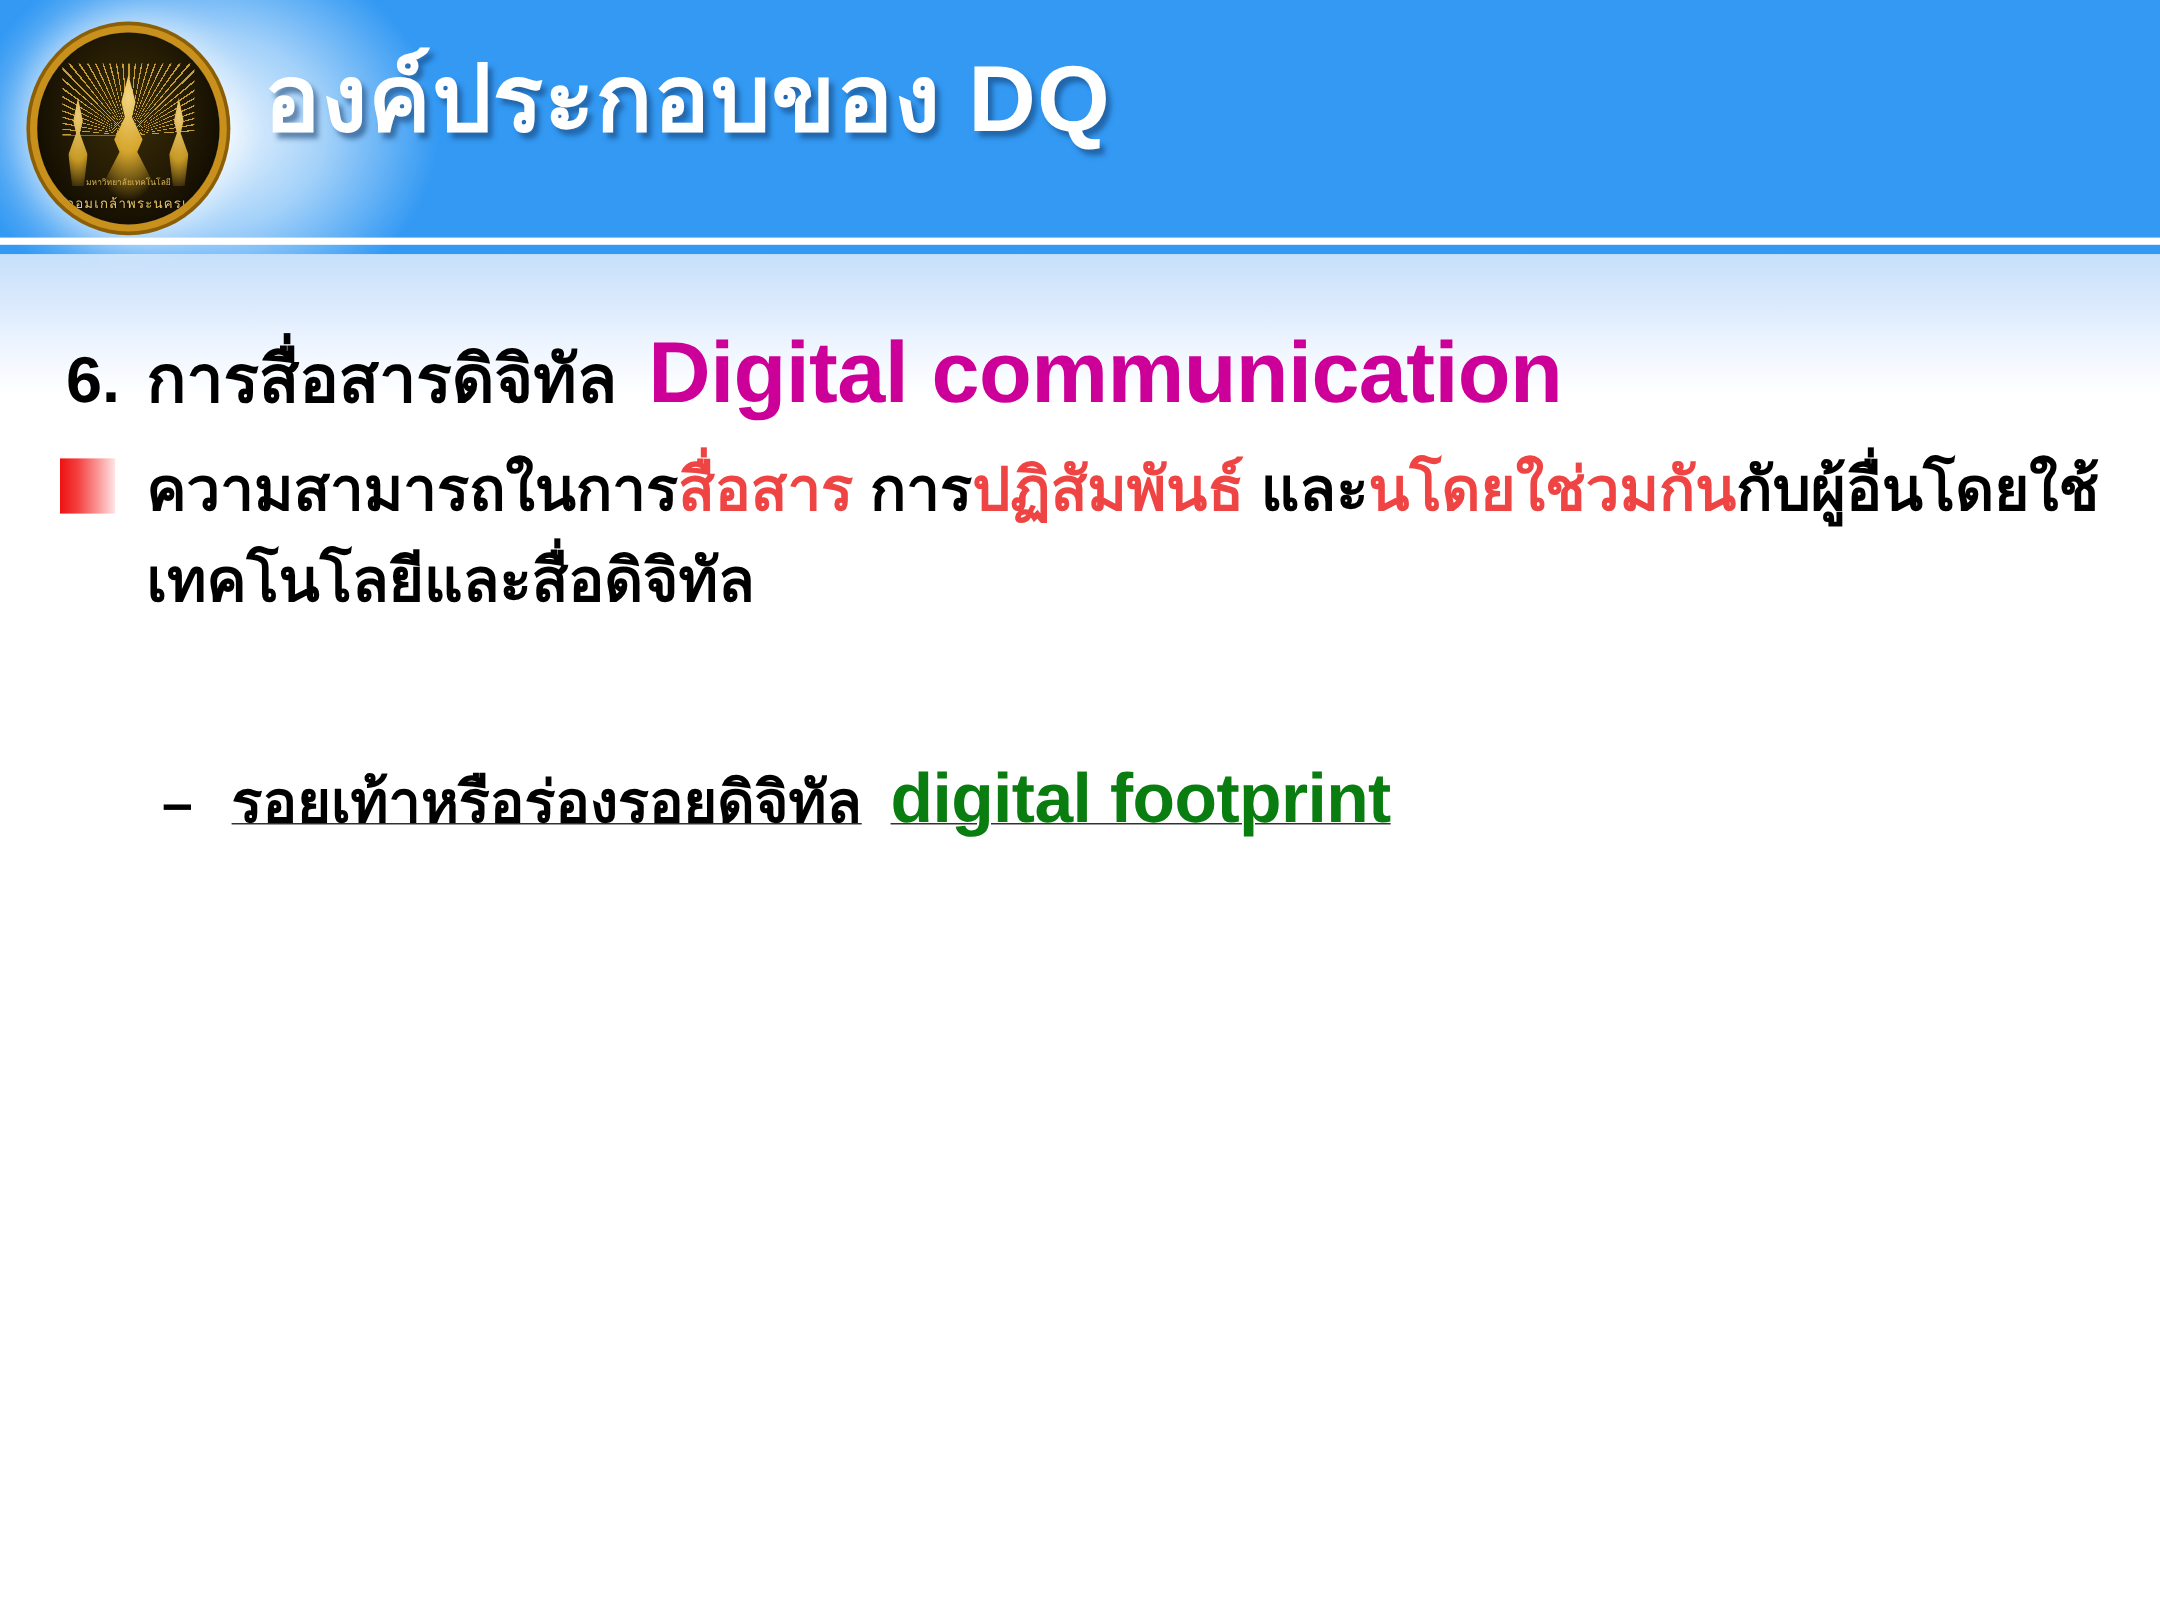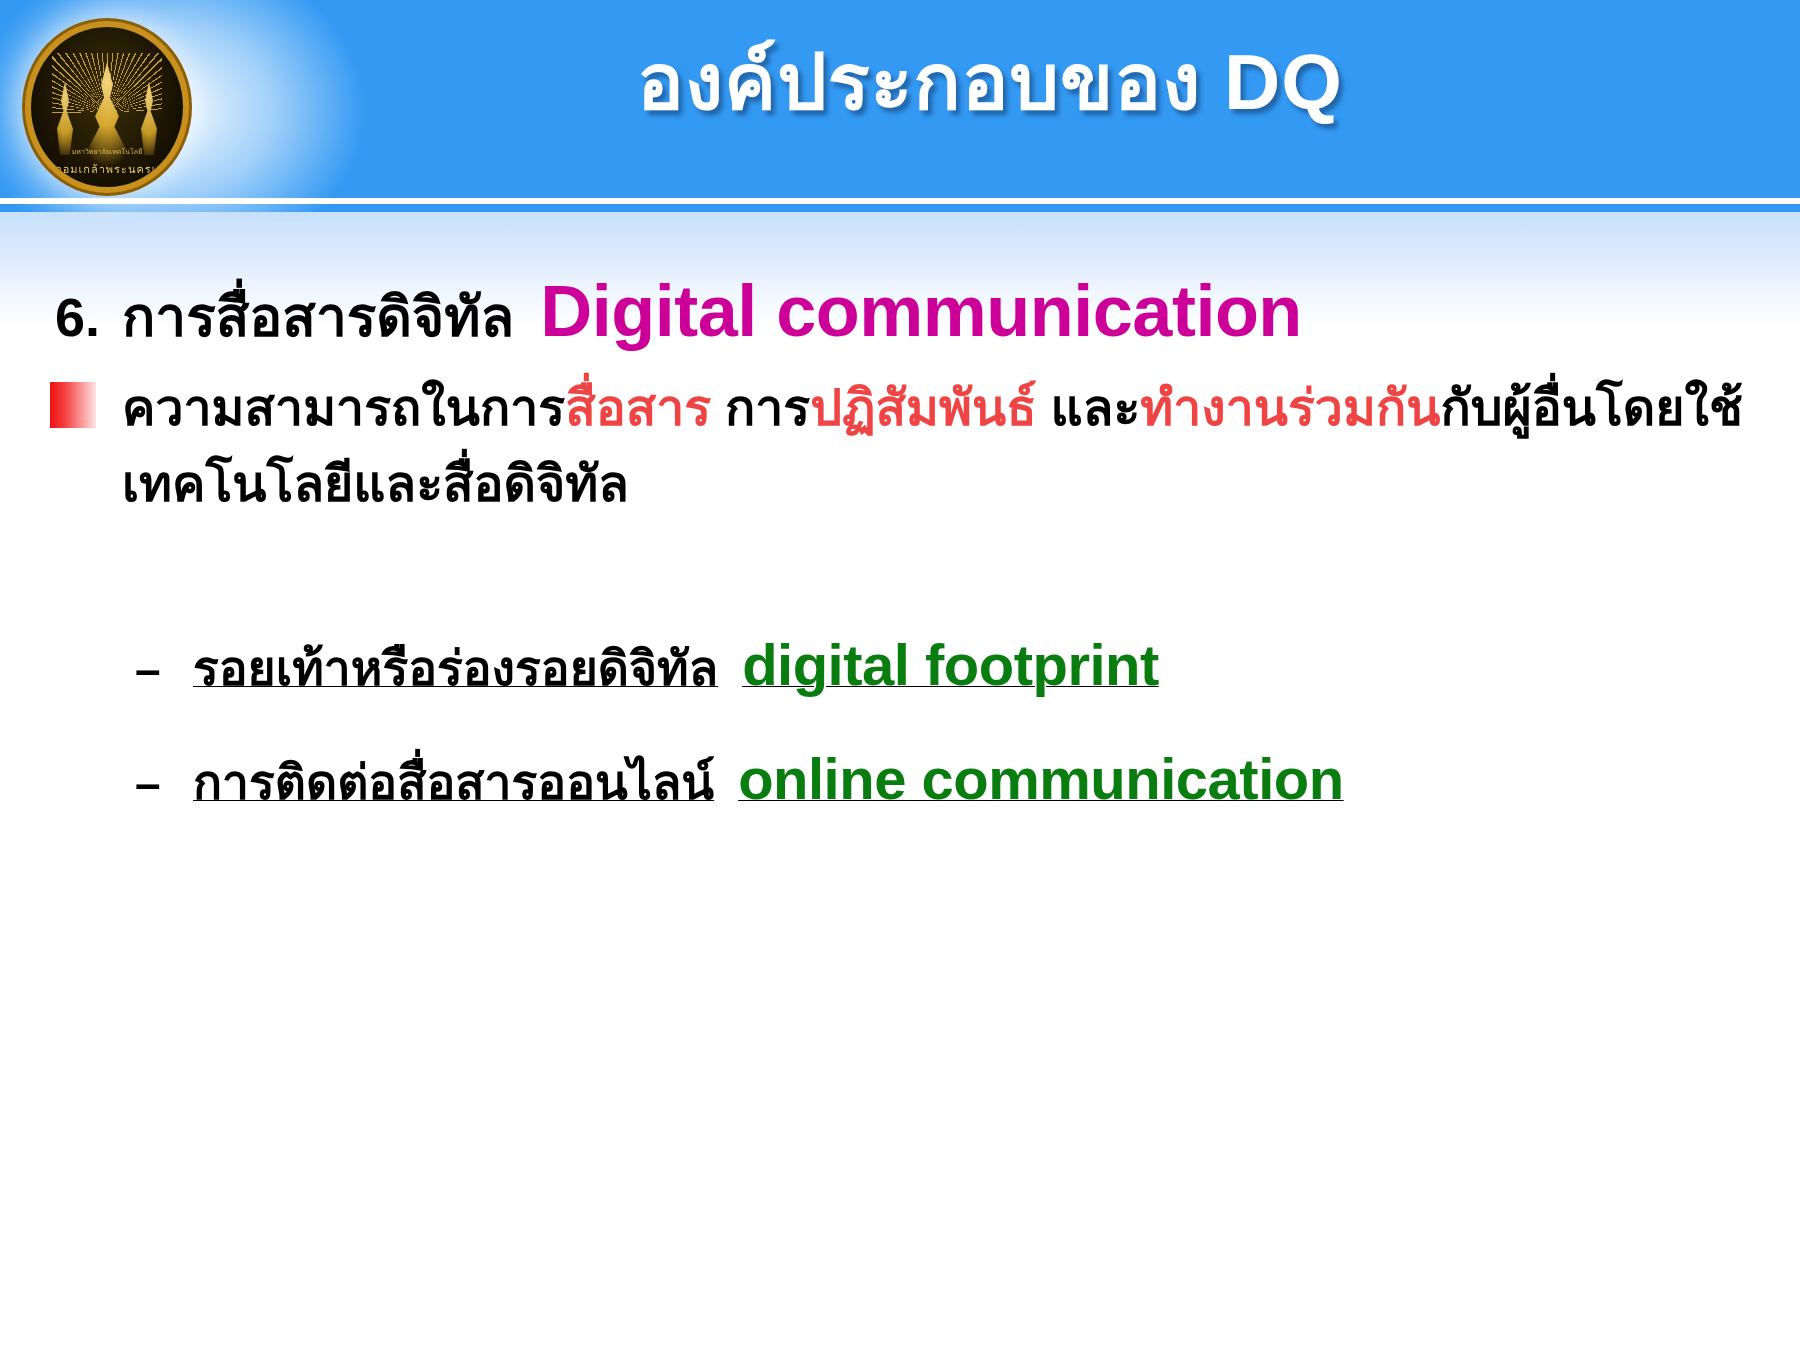--- a/index.html
+++ b/index.html
@@ -114,21 +114,20 @@
     color: #d8b457;
     font-family: "DejaVu Sans", sans-serif;
     white-space: nowrap;
   }
 
   
   .slide-title {
     position: absolute;
     left: 220px; top: 36px;
     width: 1540px;
-    text-align: center;
     color: #ffffff;
     font-size: 78px;
     font-weight: bold;
     line-height: 1.18;
     letter-spacing: 1px;
     text-shadow: 4px 5px 4px rgba(20,60,110,0.55);
     font-family: "Liberation Sans", "DejaVu Sans", sans-serif;
     white-space: nowrap;
   }
 
@@ -241,31 +240,28 @@
 
   <div class="body">
 
     <div class="line-1">
       <span class="num">6.</span><span class="th-head">การสื่อสารดิจิทัล</span><span class="en-magenta">Digital communication</span>
     </div>
 
     <div class="marker"></div>
 
     <div class="para">
-      <span>ความสามารถในการ</span><span class="blue">สื่อสาร</span><span>  การ</span><span class="blue">ปฏิสัมพันธ์</span><span> และ</span><span class="blue">ทำงานร่วมกัน</span><span>กับผู้อื่นโดยใช้เทคโนโลยีและสื่อดิจิทัล</span>
+      <span>ความสามารถในการ</span><span class="blue">สื่อสาร</span><span>  การ</span><span class="blue">ปฏิสัมพันธ์</span><span> และ</span><span class="blue">นโดยใช่วมกัน</span><span>กับผู้อื่นโดยใช้เทคโนโลยีและสื่อดิจิทัล</span>
     </div>
 
     <div class="sub-list">
 
       <div class="sub-item">
         <span class="dash">–</span><span class="sub-th">รอยเท้าหรือร่องรอยดิจิทัล</span><span class="sub-en">digital footprint</span>
       </div>
 
-      <div class="sub-item">
-        <span class="dash">–</span><span class="sub-th">การติดต่อสื่อสารออนไลน์</span><span class="sub-en">online communication</span>
-      </div>
 
 
     </div>
 
   </div>
 
 </div>
 
 </body></html>

